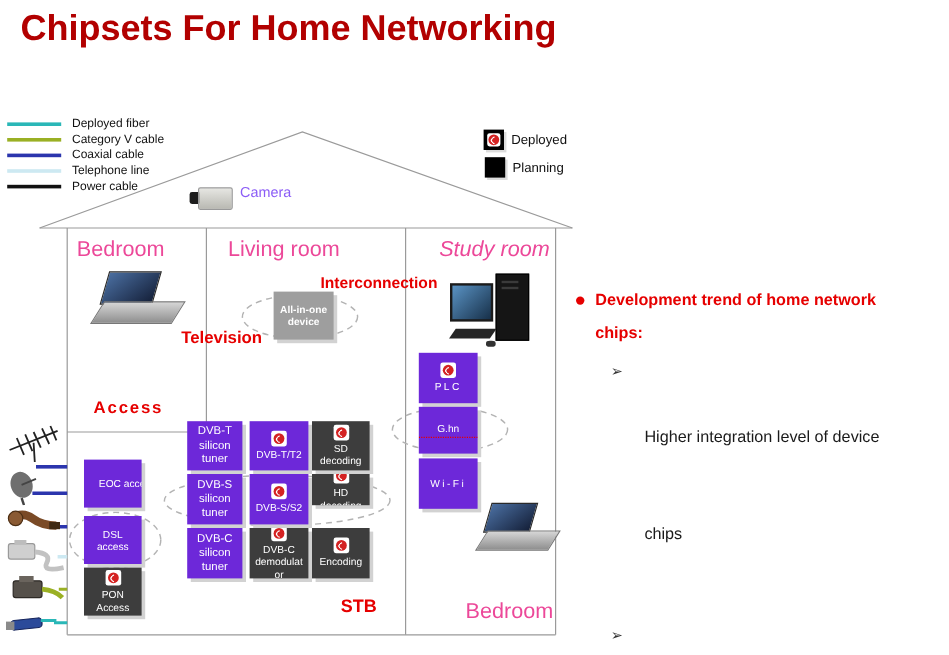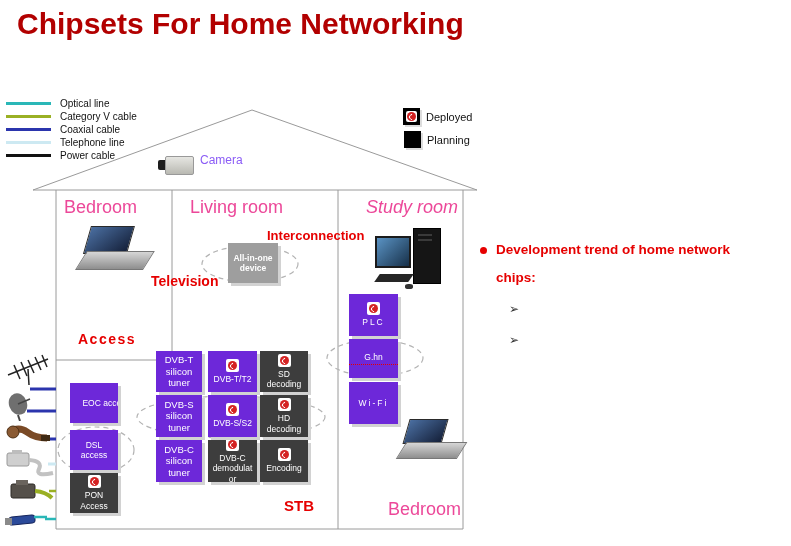--- a/index.html
+++ b/index.html
@@ -72,21 +72,21 @@
 </head>
 <body>
 
 <div id="stage">
 
   <div id="title" class="abs">Chipsets For Home Networking</div>
 
   <div>
     <div class="cl-row" style="top:97px;">
       <span class="cl-swatch" style="background:#2ab7b7;"></span>
-      <span class="cl-label">Optical line</span>
+      <span class="cl-label">Deployed fiber</span>
     </div>
     <div class="cl-row" style="top:110px;">
       <span class="cl-swatch" style="background:#9ab024;"></span>
       <span class="cl-label">Category V cable</span>
     </div>
     <div class="cl-row" style="top:123px;">
       <span class="cl-swatch" style="background:#2b35ad;"></span>
       <span class="cl-label">Coaxial cable</span>
     </div>
     <div class="cl-row" style="top:136px;">
@@ -253,21 +253,21 @@
     <span class="txt">DVB-C
 demodulat
 or</span>
   </div>
 
   <div class="chip gray" style="left:260px;top:351px;width:48px;height:41px;">
     <span class="hs-logo"><i></i></span>
     <span class="txt">SD
 decoding</span>
   </div>
-  <div class="chip gray" style="left:260px;top:395px;width:48px;height:42px;">
+  <div class="chip gray" style="left:260px;top:395px;width:48px;height:26px;">
     <span class="hs-logo"><i></i></span>
     <span class="txt">HD
 decoding</span>
   </div>
   <div class="chip gray" style="left:260px;top:440px;width:48px;height:42px;">
     <span class="hs-logo"><i></i></span>
     <span class="txt">Encoding</span>
   </div>
 
   <div class="chip black spaced" style="left:349px;top:294px;width:49px;height:42px;">
@@ -282,20 +282,24 @@
   </div>
 
   <div class="abs" id="panel">
     <div id="trend-heading">
       <span id="bullet-dot"></span>
       <div>Development trend of home network</div>
       <div>chips:</div>
     </div>
     <div class="trend-item">
       <span class="trend-arrow">➢</span>
+      <div class="item-lines">
+        <div>Higher integration level of device</div>
+        <div>chips</div>
+      </div>
     </div>
     <div class="trend-item">
       <span class="trend-arrow">➢</span>
       <div class="item-lines">
         
         
         
       </div>
     </div>
 

